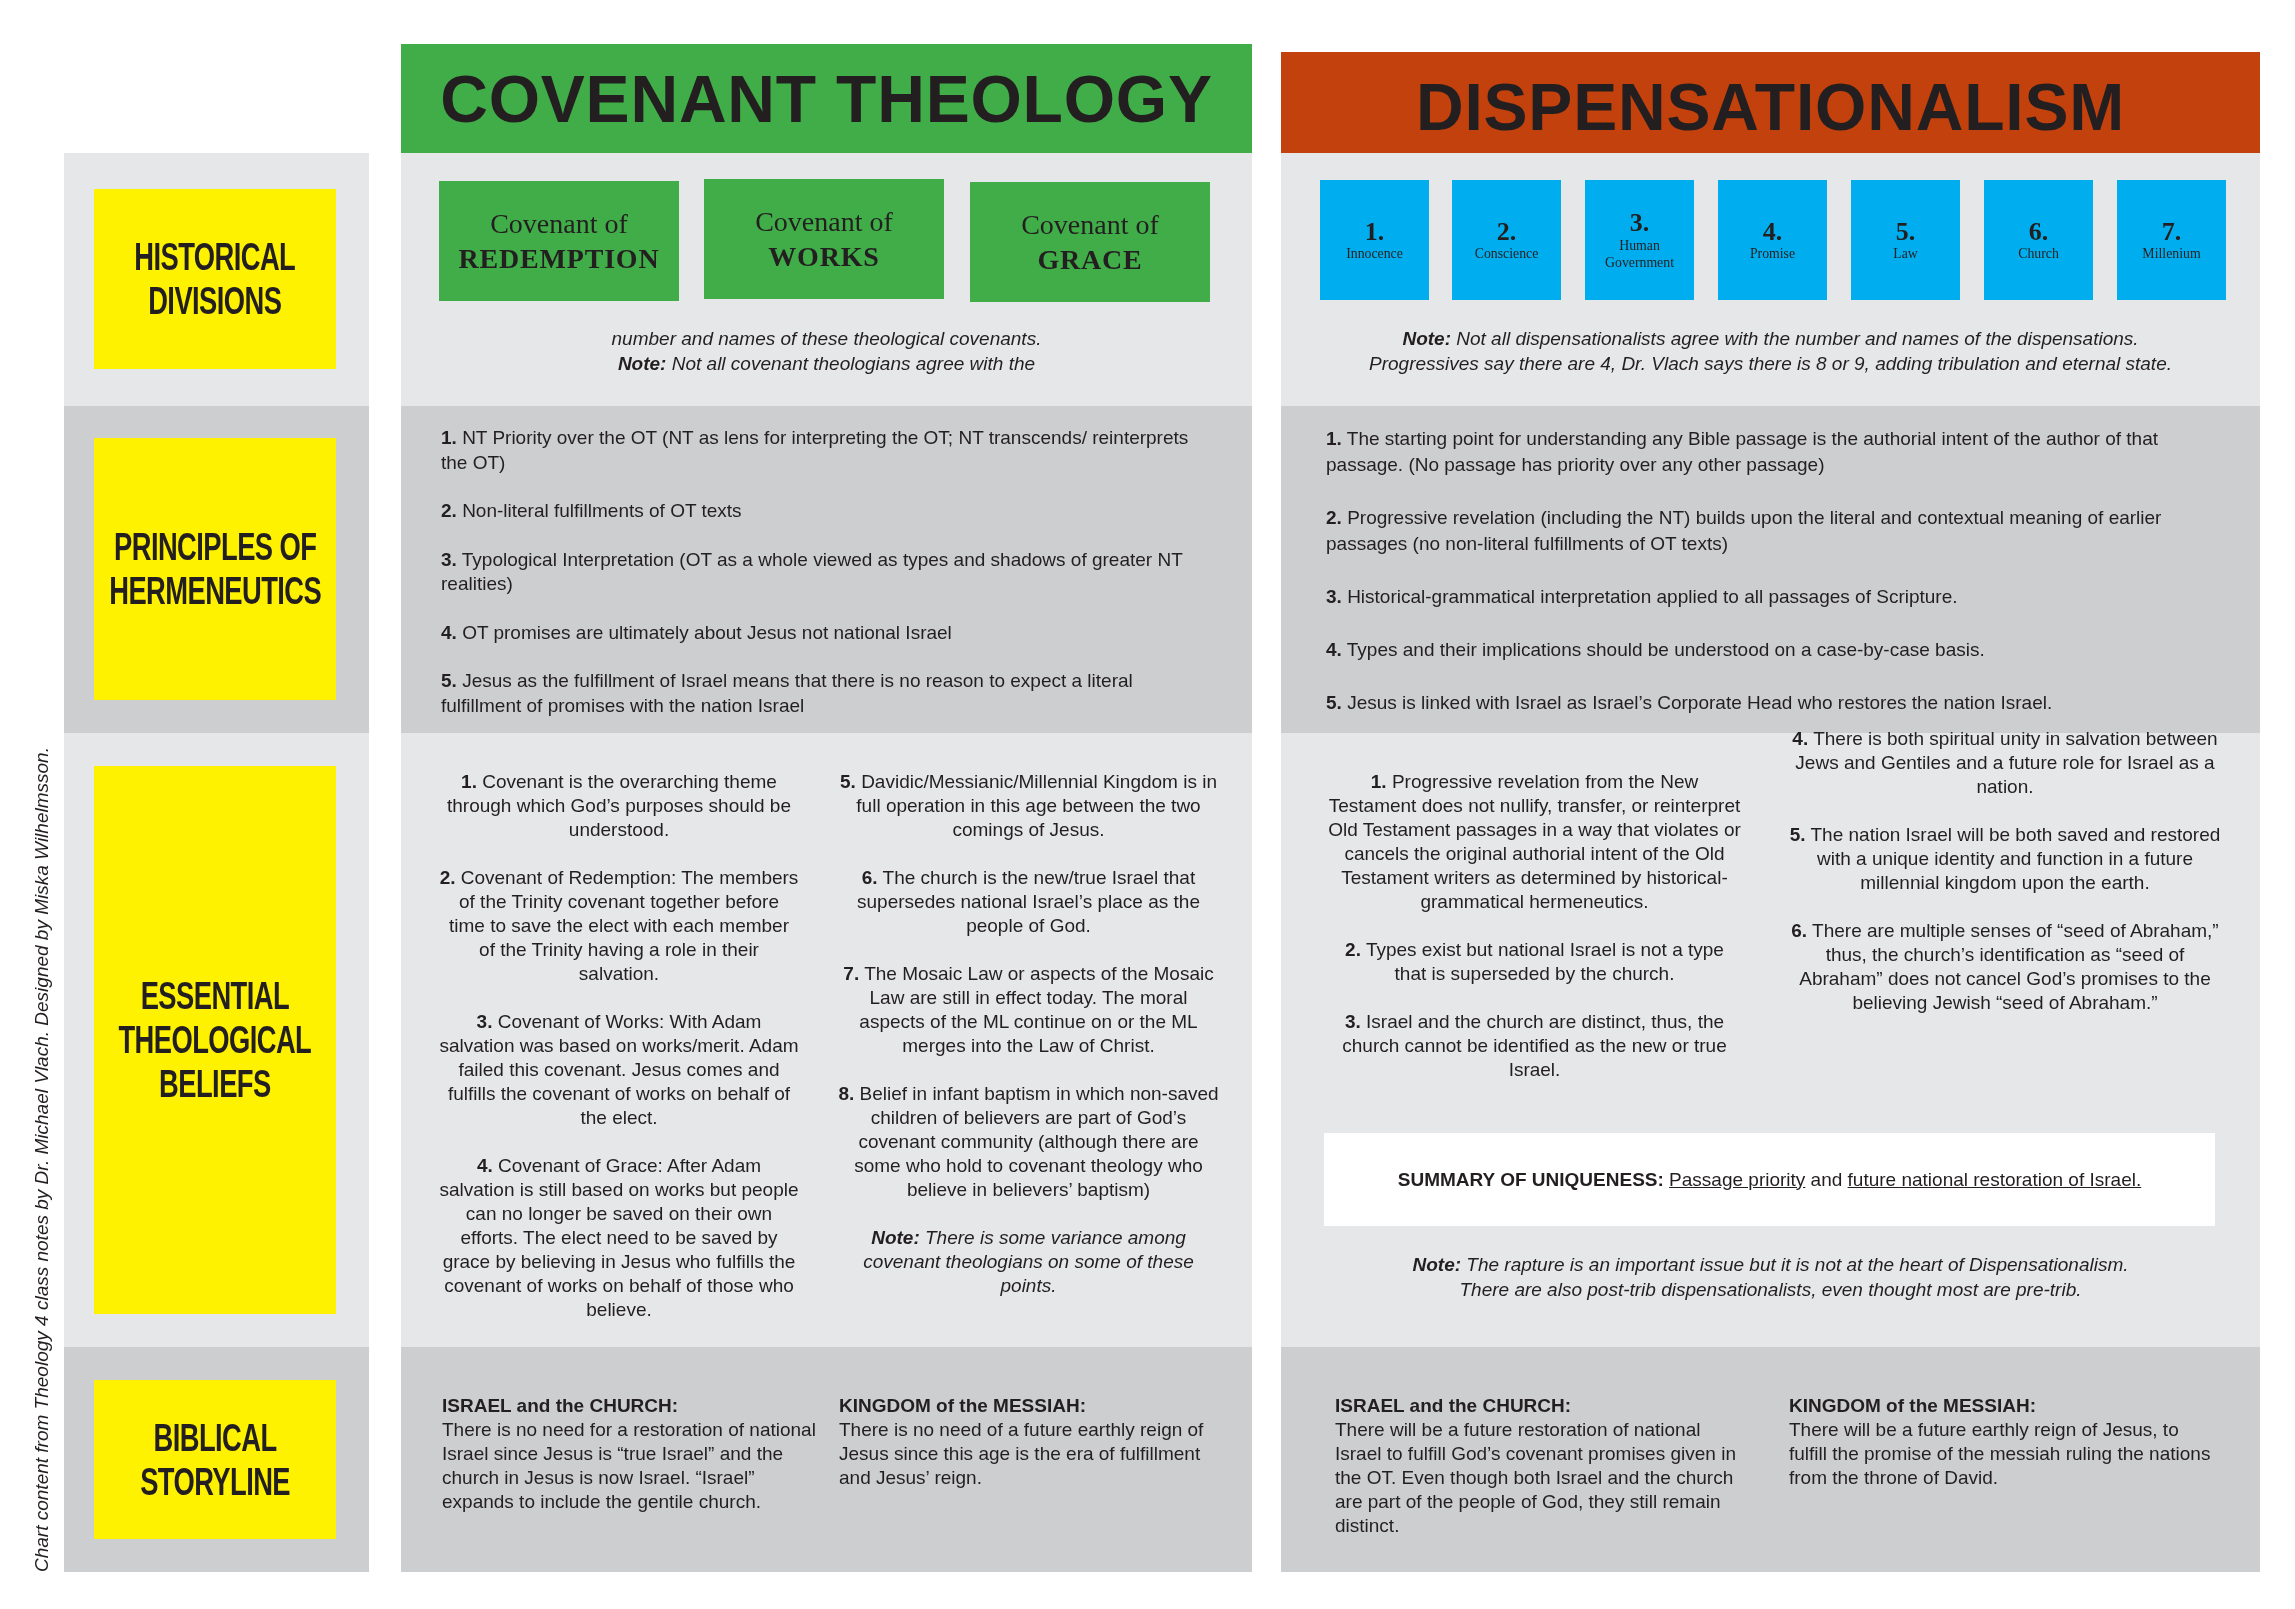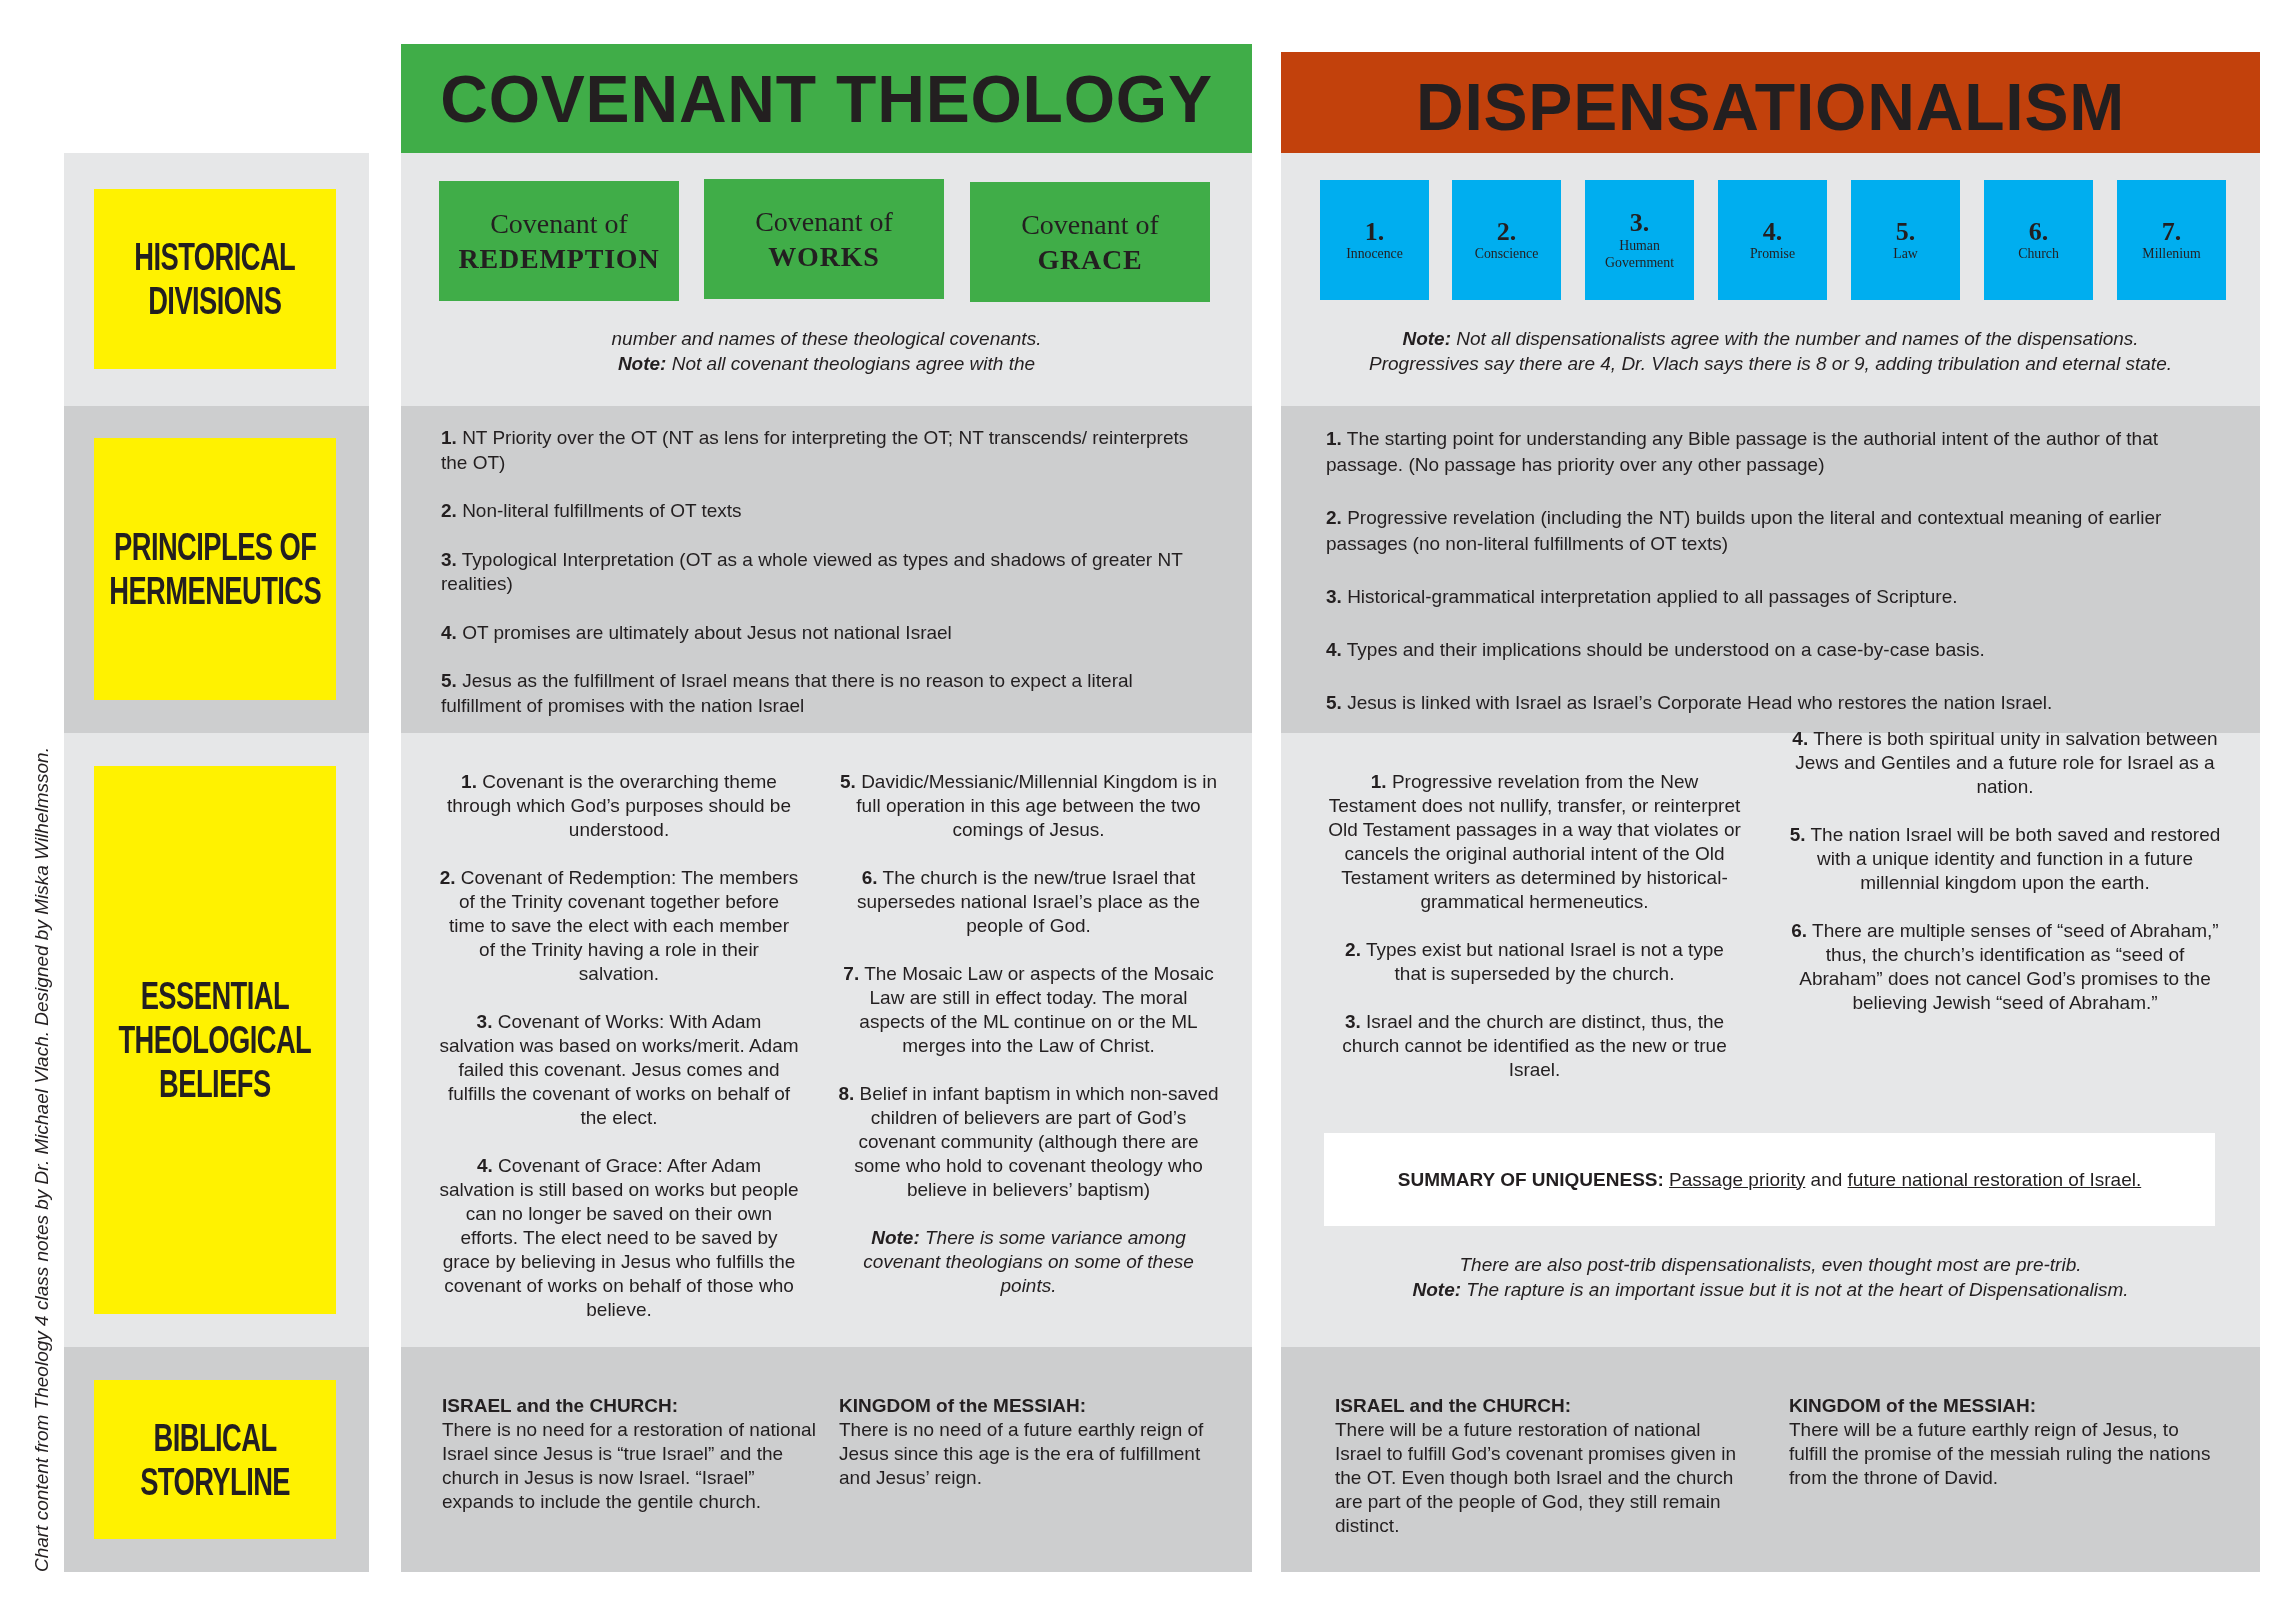--- a/index.html
+++ b/index.html
@@ -227,22 +227,22 @@
 </div>
 
 <div class="summary">
   <span>
     <b>SUMMARY OF UNIQUENESS:</b>
     <u>Passage priority</u><span style="white-space:pre;"> and </span><u>future national restoration of Israel.</u>
   </span>
 </div>
 
 <div class="note" style="left:1281px;top:1253px;width:979px;">
+  <div><b>Note:</b> <span>The rapture is an important issue but it is not at the heart of Dispensationalism.</span></div>
   <div>There are also post-trib dispensationalists, even thought most are pre-trib.</div>
-  <div><b>Note:</b> <span>The rapture is an important issue but it is not at the heart of Dispensationalism.</span></div>
 </div>
 
 <div class="story" style="left:1335px;top:1394px;width:409px;">
   <span class="h">ISRAEL and the CHURCH:</span>
   <span>There will be a future restoration of national Israel to fulfill God’s covenant promises given in the OT. Even though both Israel and the church are part of the people of God, they still remain distinct.</span>
 </div>
 <div class="story" style="left:1789px;top:1394px;width:428px;">
   <span class="h">KINGDOM of the MESSIAH:</span>
   <span>There will be a future earthly reign of Jesus, to fulfill the promise of the messiah ruling the nations from the throne of David.</span>
 </div>

